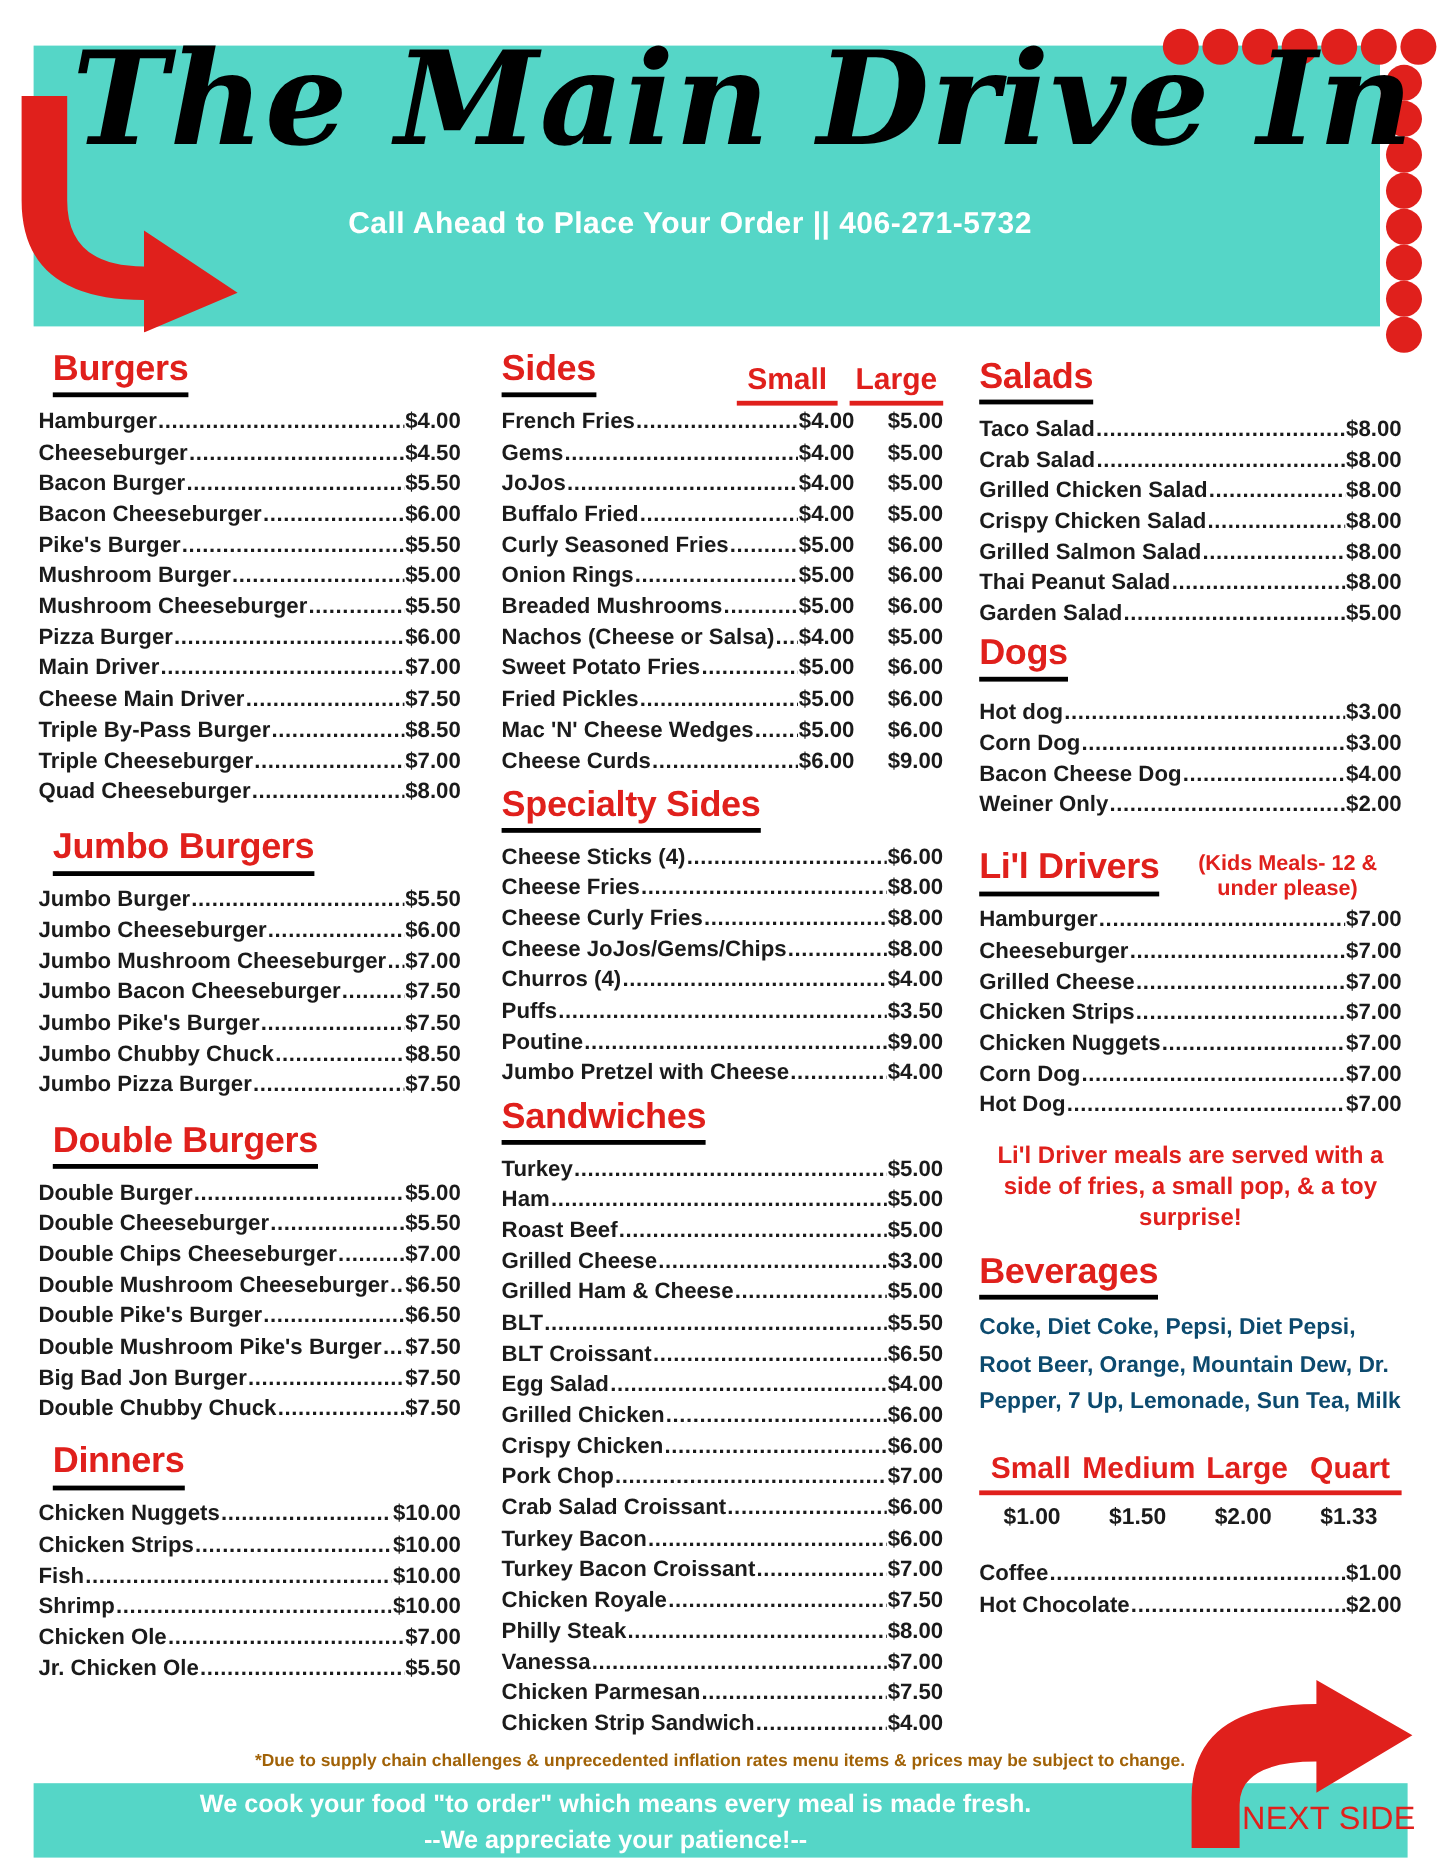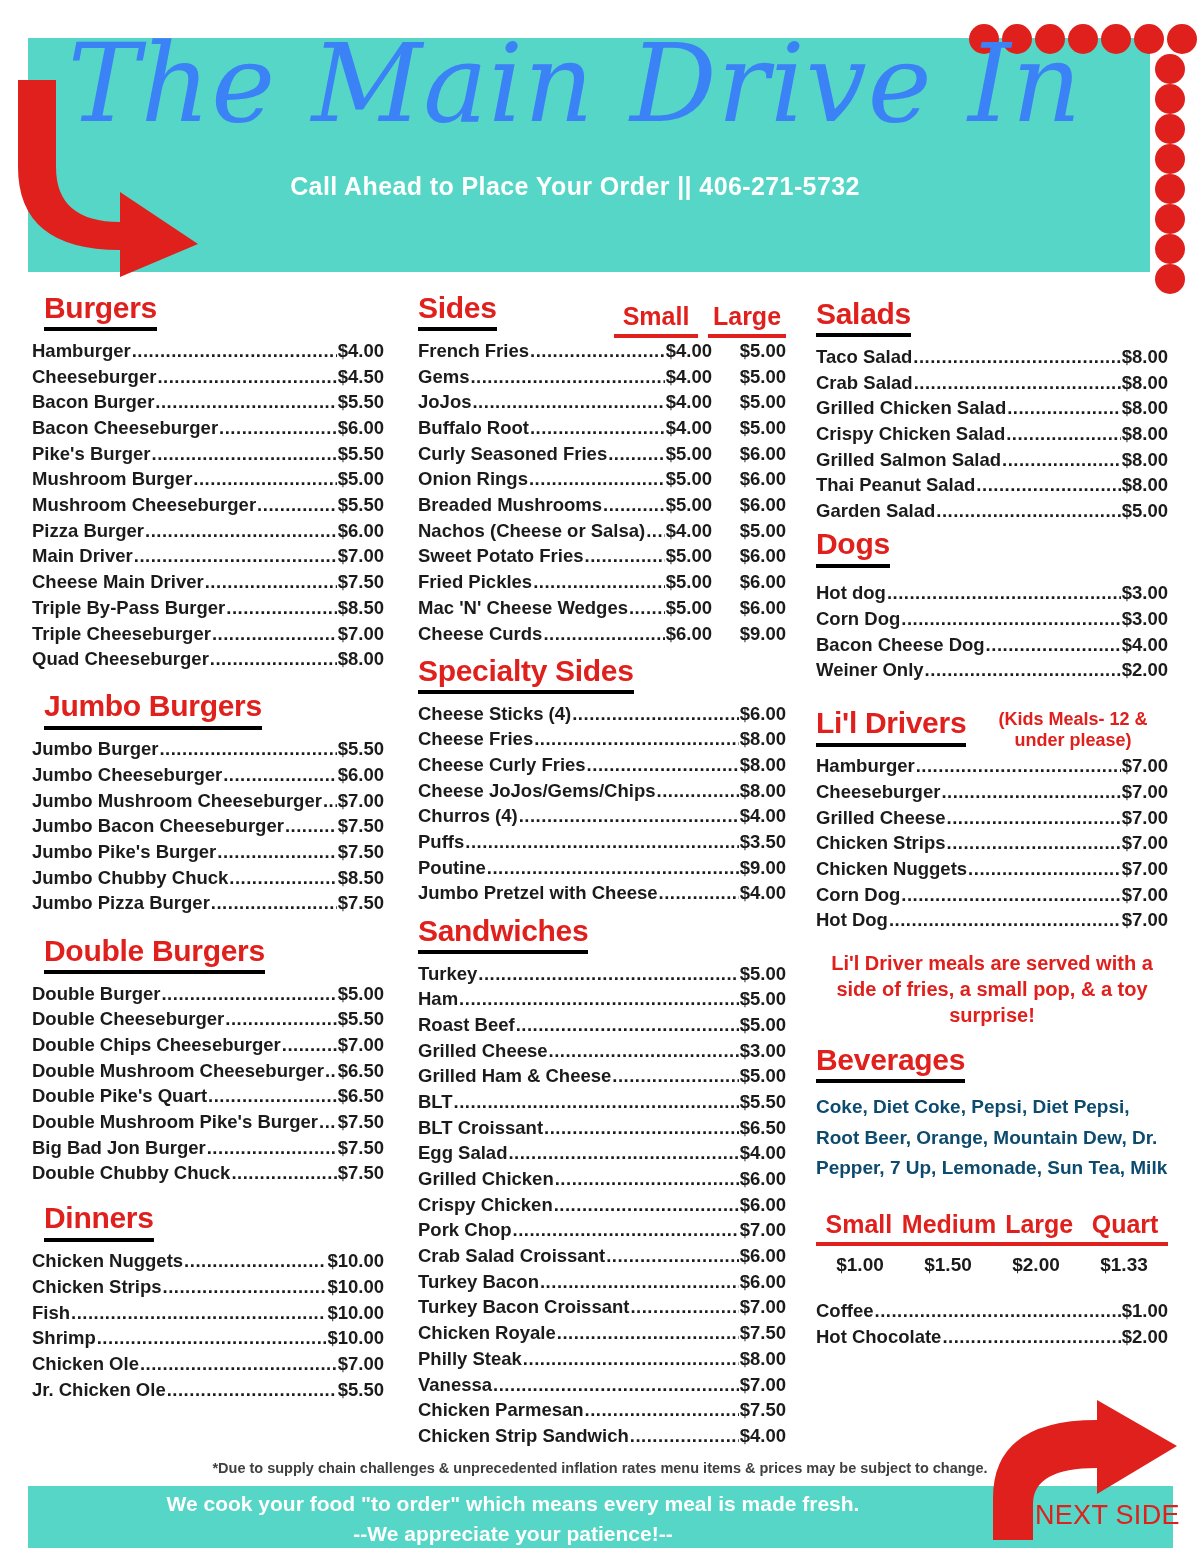--- a/index.html
+++ b/index.html
@@ -29,24 +29,24 @@
     background: #55d6c7;
   }
   .logo-title {
     position: absolute;
     left: 60px;
     top: 16px;
     width: 1030px;
     text-align: center;
     font-family: "DejaVu Serif", serif;
     font-style: italic;
-    font-weight: normal;
+    font-weight: bold;
     font-size: 108px;
     line-height: 1.25;
-    color: #3b82f6;
+    color: #000000;
     letter-spacing: 1px;
     white-space: nowrap;
   }
   .logo-sub {
     position: absolute;
     left: 60px;
     top: 172px;
     width: 1030px;
     text-align: center;
     font-size: 25px;
@@ -216,21 +216,21 @@
   }
   .bev-extra { margin-top: 22px; text-align: right; }
 
   
   .disclaimer {
     position: absolute;
     left: 0;
     top: 1460px;
     width: 1200px;
     text-align: center;
-    color: #404040;
+    color: #a16207;
     font-size: 14.5px;
     font-weight: bold;
   }
   .footer-bar {
     position: absolute;
     left: 28px;
     top: 1486px;
     width: 1145px;
     height: 62px;
     background: #55d6c7;
@@ -423,21 +423,21 @@
             <span class="nm">Double Chips Cheeseburger</span>
             <span class="dots">..........................................................................................</span>
             <span class="pr">$7.00</span>
           </div>
           <div class="row">
             <span class="nm">Double Mushroom Cheeseburger</span>
             <span class="dots">..........................................................................................</span>
             <span class="pr">$6.50</span>
           </div>
           <div class="row">
-            <span class="nm">Double Pike's Quart</span>
+            <span class="nm">Double Pike's Burger</span>
             <span class="dots">..........................................................................................</span>
             <span class="pr">$6.50</span>
           </div>
           <div class="row">
             <span class="nm">Double Mushroom Pike's Burger</span>
             <span class="dots">..........................................................................................</span>
             <span class="pr">$7.50</span>
           </div>
           <div class="row">
             <span class="nm">Big Bad Jon Burger</span>
@@ -513,21 +513,21 @@
             <span class="pr">$4.00</span>
             <span class="pr2">$5.00</span>
           </div>
           <div class="row">
             <span class="nm">JoJos</span>
             <span class="dots">..........................................................................................</span>
             <span class="pr">$4.00</span>
             <span class="pr2">$5.00</span>
           </div>
           <div class="row">
-            <span class="nm">Buffalo Root</span>
+            <span class="nm">Buffalo Fried</span>
             <span class="dots">..........................................................................................</span>
             <span class="pr">$4.00</span>
             <span class="pr2">$5.00</span>
           </div>
           <div class="row">
             <span class="nm">Curly Seasoned Fries</span>
             <span class="dots">..........................................................................................</span>
             <span class="pr">$5.00</span>
             <span class="pr2">$6.00</span>
           </div>

